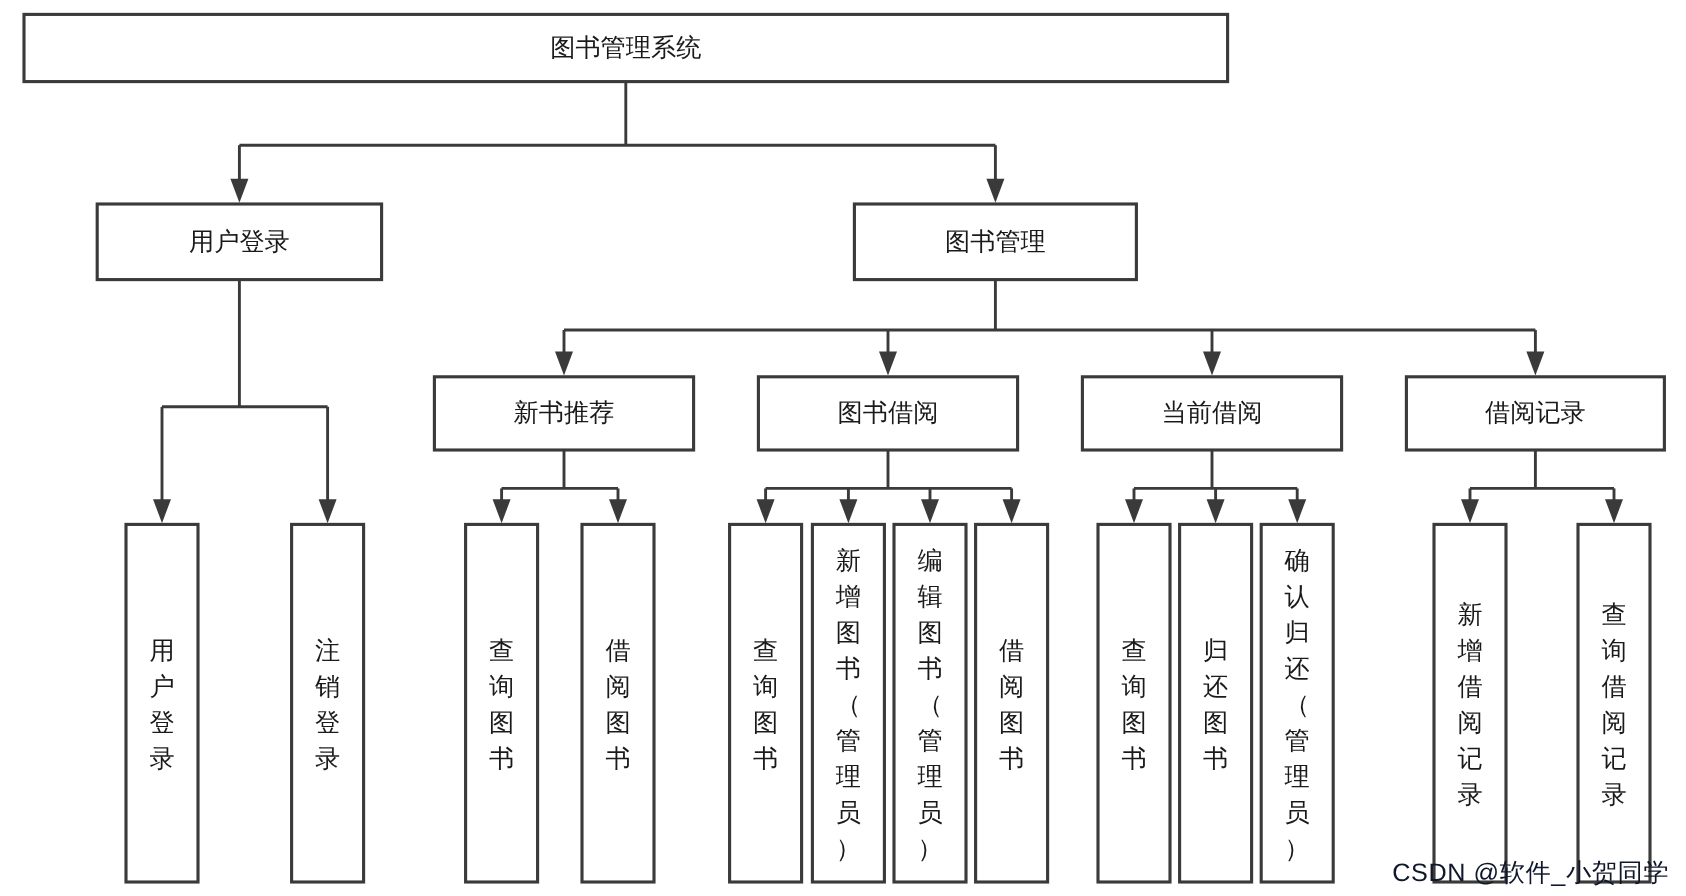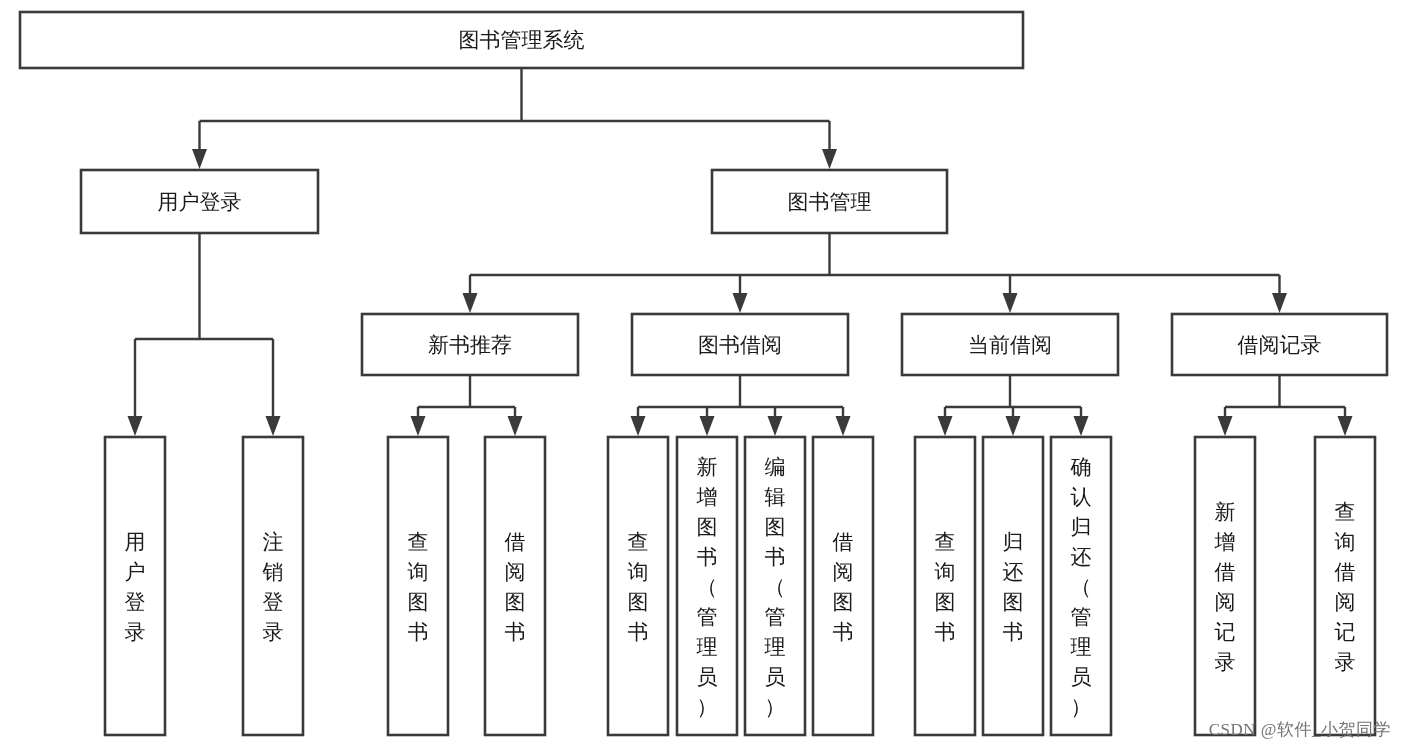--- a/index.html
+++ b/index.html
@@ -50,23 +50,23 @@
   .node-label-v {
     font-family: "DejaVu Sans", "Liberation Sans", sans-serif;
     font-size: 21px;
     fill: #1a1a1a;
     text-anchor: middle;
   }
   .watermark {
     position: absolute;
     right: 14px;
     bottom: 6px;
-    font-family: Liberation Serif, serif;
-    font-size: 17px;
-    color: #737373;
+    font-family: Liberation Sans, sans-serif;
+    font-size: 21px;
+    color: #0f172a;
     white-space: nowrap;
     letter-spacing: 0.5px;
     pointer-events: none;
   }
 </style>
 </head>
 <body>
 
 <div id="diagram-root">
   <svg class="diagram" id="diagram-svg" viewBox="0 0 1405 747" xmlns="http://www.w3.org/2000/svg">

